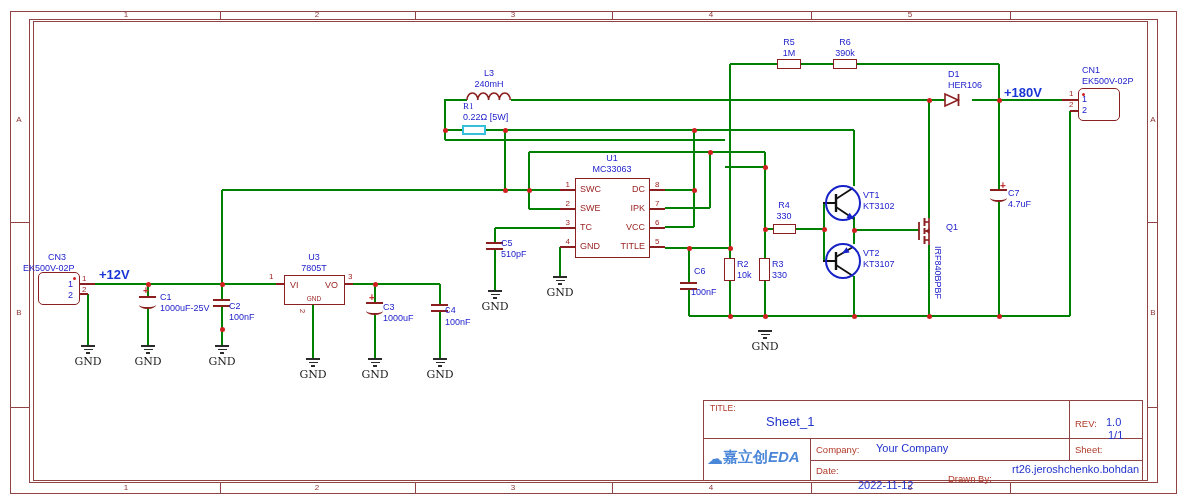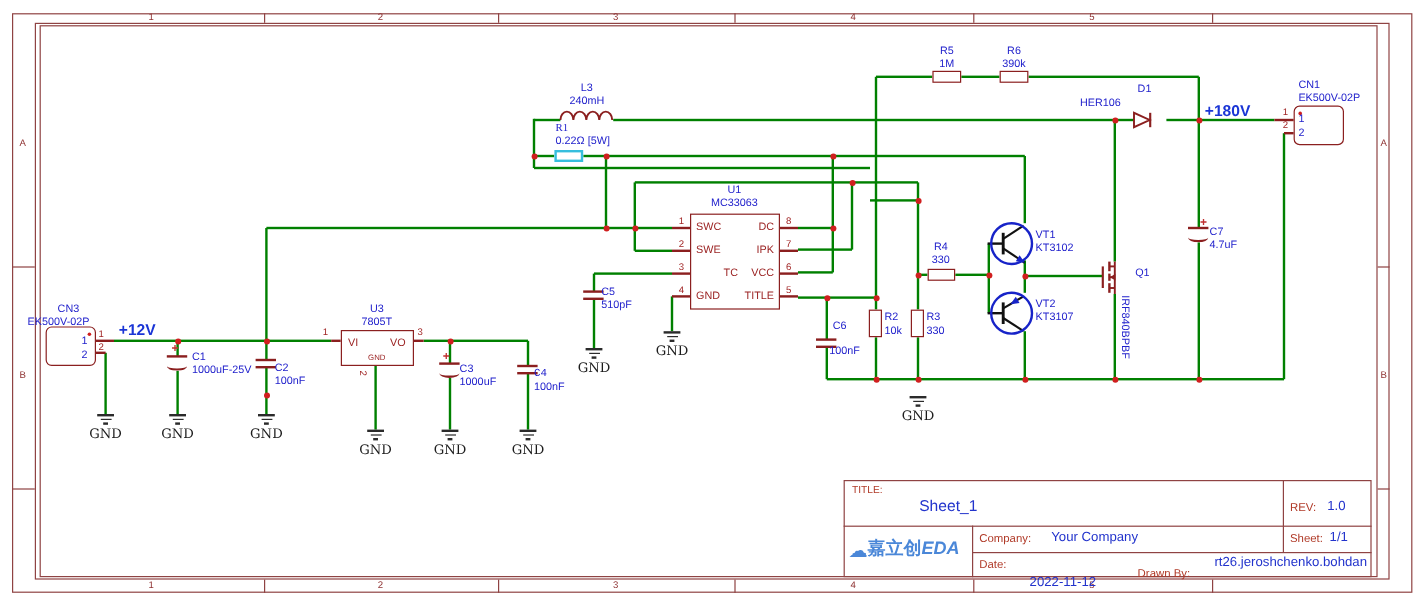--- a/index.html
+++ b/index.html
@@ -304,21 +304,21 @@
 
   <div class="lbl ctr" style="left:469px;top:69px;width:40px;">L3</div>
   <div class="lbl ctr" style="left:469px;top:80px;width:40px;">240mH</div>
   <div class="lbl" style="left:463px;top:102px;font-family:Liberation Serif, serif;">R1</div>
   <div class="lbl" style="left:463px;top:113px;">0.22Ω [5W]</div>
   <div class="lbl ctr" style="left:774px;top:38px;width:30px;">R5</div>
   <div class="lbl ctr" style="left:774px;top:49px;width:30px;">1M</div>
   <div class="lbl ctr" style="left:830px;top:38px;width:30px;">R6</div>
   <div class="lbl ctr" style="left:830px;top:49px;width:30px;">390k</div>
   <div class="lbl" style="left:948px;top:70px;">D1</div>
-  <div class="lbl" style="left:900px;top:81px;">HER106</div>
+  <div class="lbl" style="left:948px;top:81px;">HER106</div>
   <div class="net" style="left:1004px;top:86px;">+180V</div>
   <div class="lbl" style="left:1082px;top:66px;">CN1</div>
   <div class="lbl" style="left:1082px;top:77px;">EK500V-02P</div>
   <div class="lbl" style="left:1008px;top:189px;">C7</div>
   <div class="lbl" style="left:1008px;top:200px;">4.7uF</div>
   <div class="lbl ctr" style="left:582px;top:154px;width:60px;">U1</div>
   <div class="lbl ctr" style="left:582px;top:165px;width:60px;">MC33063</div>
   <div class="lbl" style="left:863px;top:191px;">VT1</div>
   <div class="lbl" style="left:863px;top:202px;">KT3102</div>
   <div class="lbl" style="left:863px;top:249px;">VT2</div>
@@ -352,21 +352,21 @@
   <div class="red" style="left:552px;top:181px;width:18px;text-align:right;">1</div>
   <div class="red" style="left:552px;top:200px;width:18px;text-align:right;">2</div>
   <div class="red" style="left:552px;top:219px;width:18px;text-align:right;">3</div>
   <div class="red" style="left:552px;top:238px;width:18px;text-align:right;">4</div>
   <div class="red" style="left:655px;top:181px;">8</div>
   <div class="red" style="left:655px;top:200px;">7</div>
   <div class="red" style="left:655px;top:219px;">6</div>
   <div class="red" style="left:655px;top:238px;">5</div>
   <div class="pname" style="left:580px;top:185px;">SWC</div>
   <div class="pname" style="left:580px;top:204px;">SWE</div>
-  <div class="pname" style="left:580px;top:223px;margin-left:23px;">TC</div>
+  <div class="pname" style="left:580px;top:223px;">TC</div>
   <div class="pname" style="left:580px;top:242px;">GND</div>
   <div class="pname" style="left:595px;top:185px;width:50px;text-align:right;">DC</div>
   <div class="pname" style="left:595px;top:204px;width:50px;text-align:right;">IPK</div>
   <div class="pname" style="left:595px;top:223px;width:50px;text-align:right;">VCC</div>
   <div class="pname" style="left:595px;top:242px;width:50px;text-align:right;">TITLE</div>
 
   <div class="red" style="left:269px;top:273px;">1</div>
   <div class="red" style="left:348px;top:273px;">3</div>
   <div class="red" style="left:300px;top:307px;transform:rotate(90deg);">2</div>
   <div class="pname" style="left:290px;top:281px;">VI</div>
@@ -391,19 +391,19 @@
   <div class="tbl" style="left:710px;top:404px;font-size:8.5px;">TITLE:</div>
   <div class="tbv" style="left:766px;top:415px;font-size:13px;">Sheet_1</div>
   <div class="tbl" style="left:1075px;top:419px;">REV:</div>
   <div class="tbv" style="left:1106px;top:417px;">1.0</div>
   <div style="position:absolute;left:707px;top:448px;color:#4a87d8;white-space:nowrap;">
     <span style="font-size:16px;vertical-align:-2px;">☁</span><span style="font:bold 15px 'Liberation Sans',sans-serif;">嘉立创</span><span style="font:bold italic 15px 'Liberation Sans',sans-serif;">EDA</span>
   </div>
   <div class="tbl" style="left:816px;top:445px;">Company:</div>
   <div class="tbv" style="left:876px;top:443px;">Your Company</div>
   <div class="tbl" style="left:1075px;top:445px;">Sheet:</div>
-  <div class="tbv" style="left:1108px;top:443px;">1/1</div>
+  <div class="tbv" style="left:1108px;top:430px;">1/1</div>
   <div class="tbl" style="left:816px;top:466px;">Date:</div>
   <div class="tbv" style="left:858px;top:480px;">2022-11-12</div>
   <div class="tbl" style="left:948px;top:474px;">Drawn By:</div>
   <div class="tbv" style="left:1012px;top:464px;">rt26.jeroshchenko.bohdan</div>
 
 </div>
 
 </body></html>

